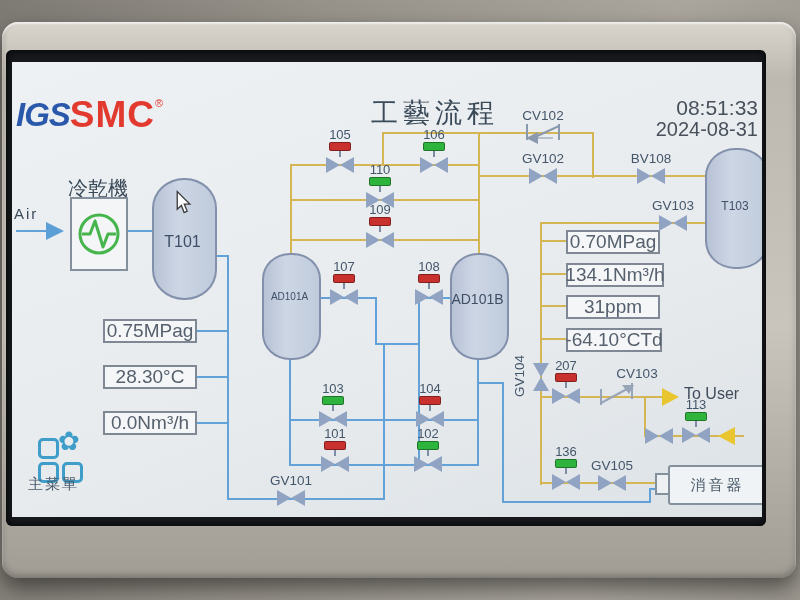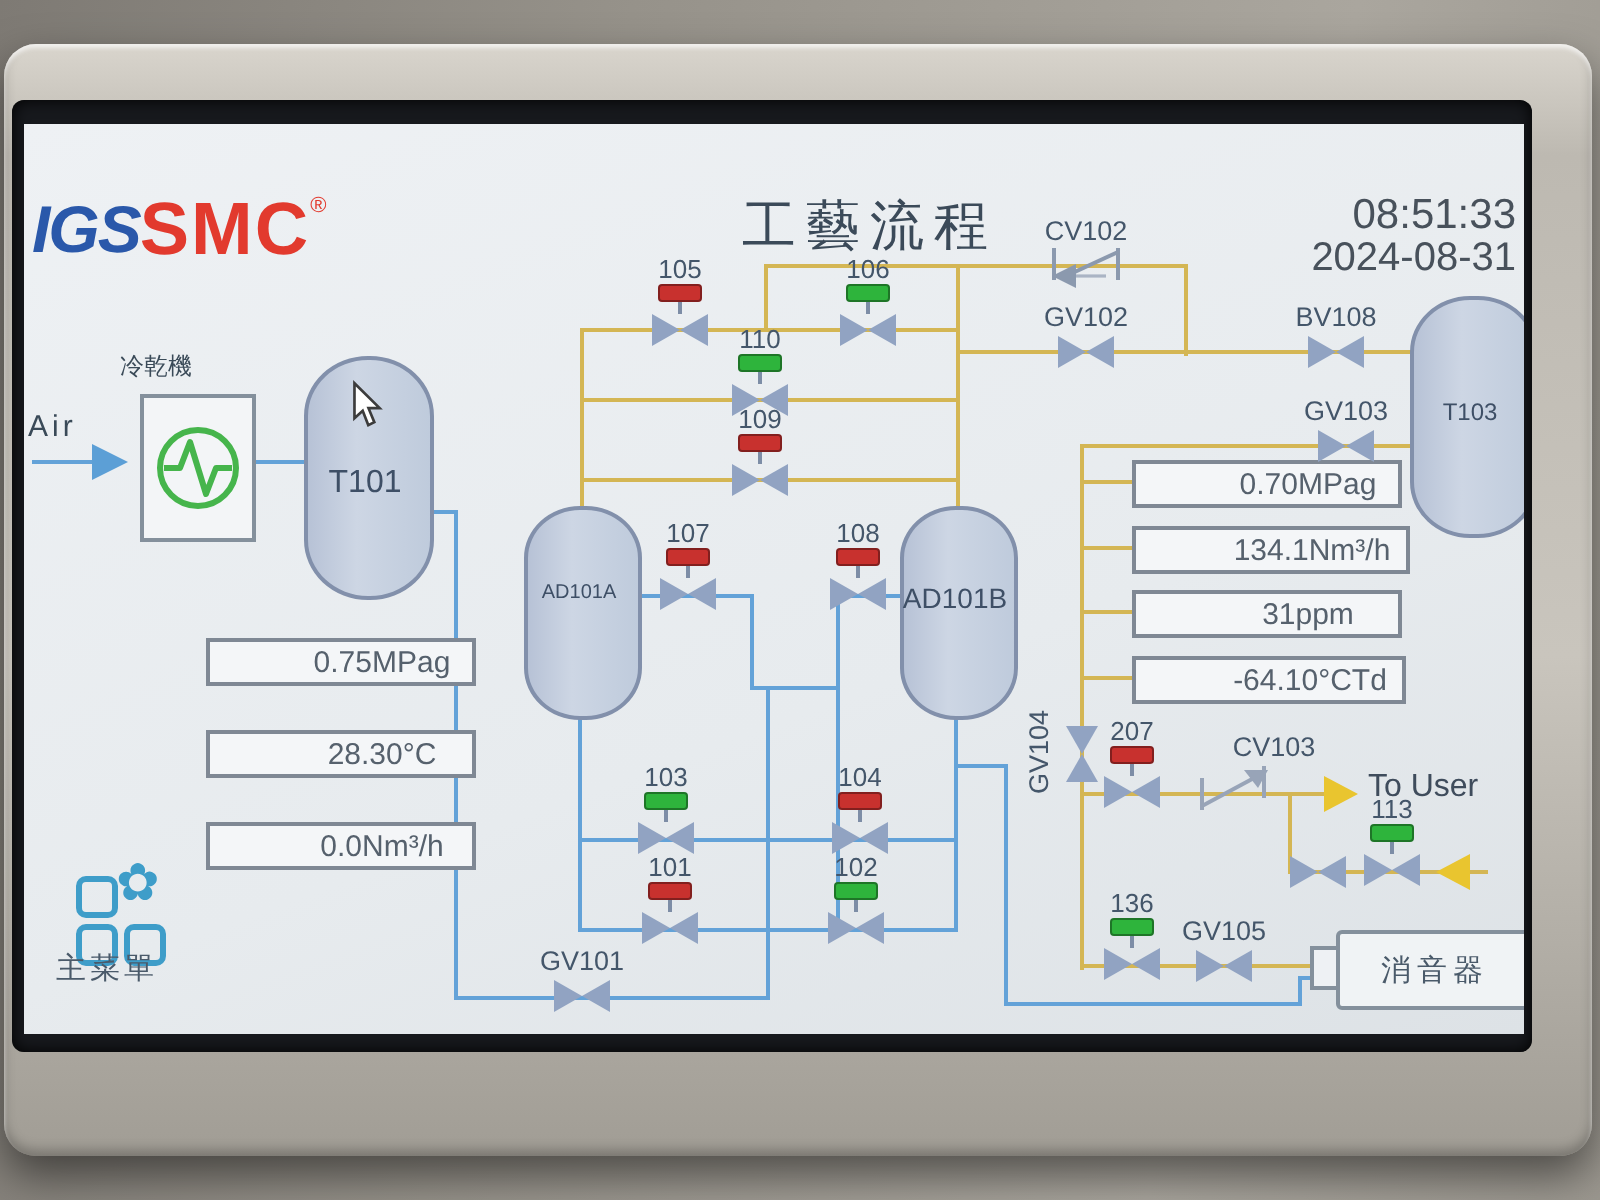--- a/index.html
+++ b/index.html
@@ -23,21 +23,21 @@
   .arrow-l{position:absolute;width:0;height:0;border-top:9px solid transparent;border-bottom:9px solid transparent;}
   .a-blue{border-left:18px solid #5c9fd6;}
   .a-yel{border-left:17px solid #e9c52f;}
   .a-yel-l{border-right:17px solid #e9c52f;}
 
   .tank{position:absolute;background:linear-gradient(90deg,#b7c2d6 0%,#cdd6e4 40%,#bfcbdc 100%);
         border:2px solid #8290ab;}
   .tlabel{position:absolute;color:#3e4f66;text-align:center;}
 
   .gauge{position:absolute;height:20px;background:#f4f6f8;border:2px solid #7f8894;color:#56616d;
-         font-size:15px;display:flex;align-items:center;justify-content:center;padding-left:41px;}
+         font-size:19px;display:flex;align-items:center;justify-content:center;}
 
   .avalve{position:absolute;width:40px;height:46px;display:flex;flex-direction:column;align-items:center;}
   .vlabel{font-size:13px;color:#44566a;line-height:13px;}
   .vind{width:20px;height:7px;border-radius:2px;margin-top:1px;border:1px solid rgba(0,0,0,.35);}
   .vind[data-state="open"]{background:#2eb43c;}
   .vind[data-state="closed"]{background:#c8312e;}
   .vstem{width:2px;height:6px;background:#7d8da6;}
   .bowtie{position:relative;width:28px;height:16px;flex:none;}
   .bowtie::before{content:"";position:absolute;left:0;top:0;width:0;height:0;
         border-top:8px solid transparent;border-bottom:8px solid transparent;border-left:14px solid #91a3c2;}
@@ -140,21 +140,21 @@
   <div class="pipe py" style="left:540px;top:325px;width:28px;height:2px"></div>
   <div class="pipe py" style="left:540px;top:383px;width:106px;height:2px"></div>
   <div class="pipe py" style="left:644px;top:383px;width:2px;height:41px"></div>
   <div class="pipe py" style="left:646px;top:383px;width:16px;height:2px"></div>
   <div class="arrow-r a-yel" style="left:662px;top:375px"></div>
   <div class="pipe py" style="left:644px;top:422px;width:100px;height:2px"></div>
   <div class="arrow-l a-yel-l" style="left:718px;top:414px"></div>
   <div class="pipe py" style="left:540px;top:469px;width:120px;height:2px"></div>
 
   <span class="lbl" style="left:14px;top:192px;font-size:15px;letter-spacing:2px">Air</span>
-  <span class="lbl" style="left:60px;top:162px;width:76px;text-align:left;font-size:12px">冷乾機</span>
+  <span class="lbl" style="left:60px;top:162px;width:76px;text-align:center;font-size:20px">冷乾機</span>
   <div class="dryer-box">
     <svg width="44" height="44" viewBox="0 0 44 44" style="position:static">
       <circle cx="22" cy="22" r="19" fill="none" stroke="#46b54c" stroke-width="3"></circle>
       <polyline points="5,22 13,22 18,9 26,35 31,22 39,22" fill="none" stroke="#46b54c" stroke-width="3" stroke-linejoin="round"></polyline>
     </svg>
   </div>
 
   <div class="tank" style="left:152px;top:165px;width:61px;height:118px;border-radius:32px/30px"></div>
   <span class="tlabel" style="left:152px;top:220px;width:61px;font-size:16px">T101</span>
   <div class="tank" style="left:262px;top:240px;width:55px;height:103px;border-radius:28px/26px"></div>
@@ -271,21 +271,21 @@
       </div>
 
   <div class="hvalve" style="left:267px;top:461px">
     <span class="hlabel">GV101</span>
     <span class="bowtie"></span>
       </div>
   <div class="hvalve" style="left:519px;top:139px">
     <span class="hlabel">GV102</span>
     <span class="bowtie"></span>
       </div>
-  <div class="hvalve" style="left:644px;top:139px">
+  <div class="hvalve" style="left:627px;top:139px">
     <span class="hlabel">BV108</span>
     <span class="bowtie"></span>
       </div>
   <div class="hvalve" style="left:649px;top:186px">
     <span class="hlabel">GV103</span>
     <span class="bowtie"></span>
       </div>
   <div class="hvalve" style="left:588px;top:446px">
     <span class="hlabel">GV105</span>
     <span class="bowtie"></span>

